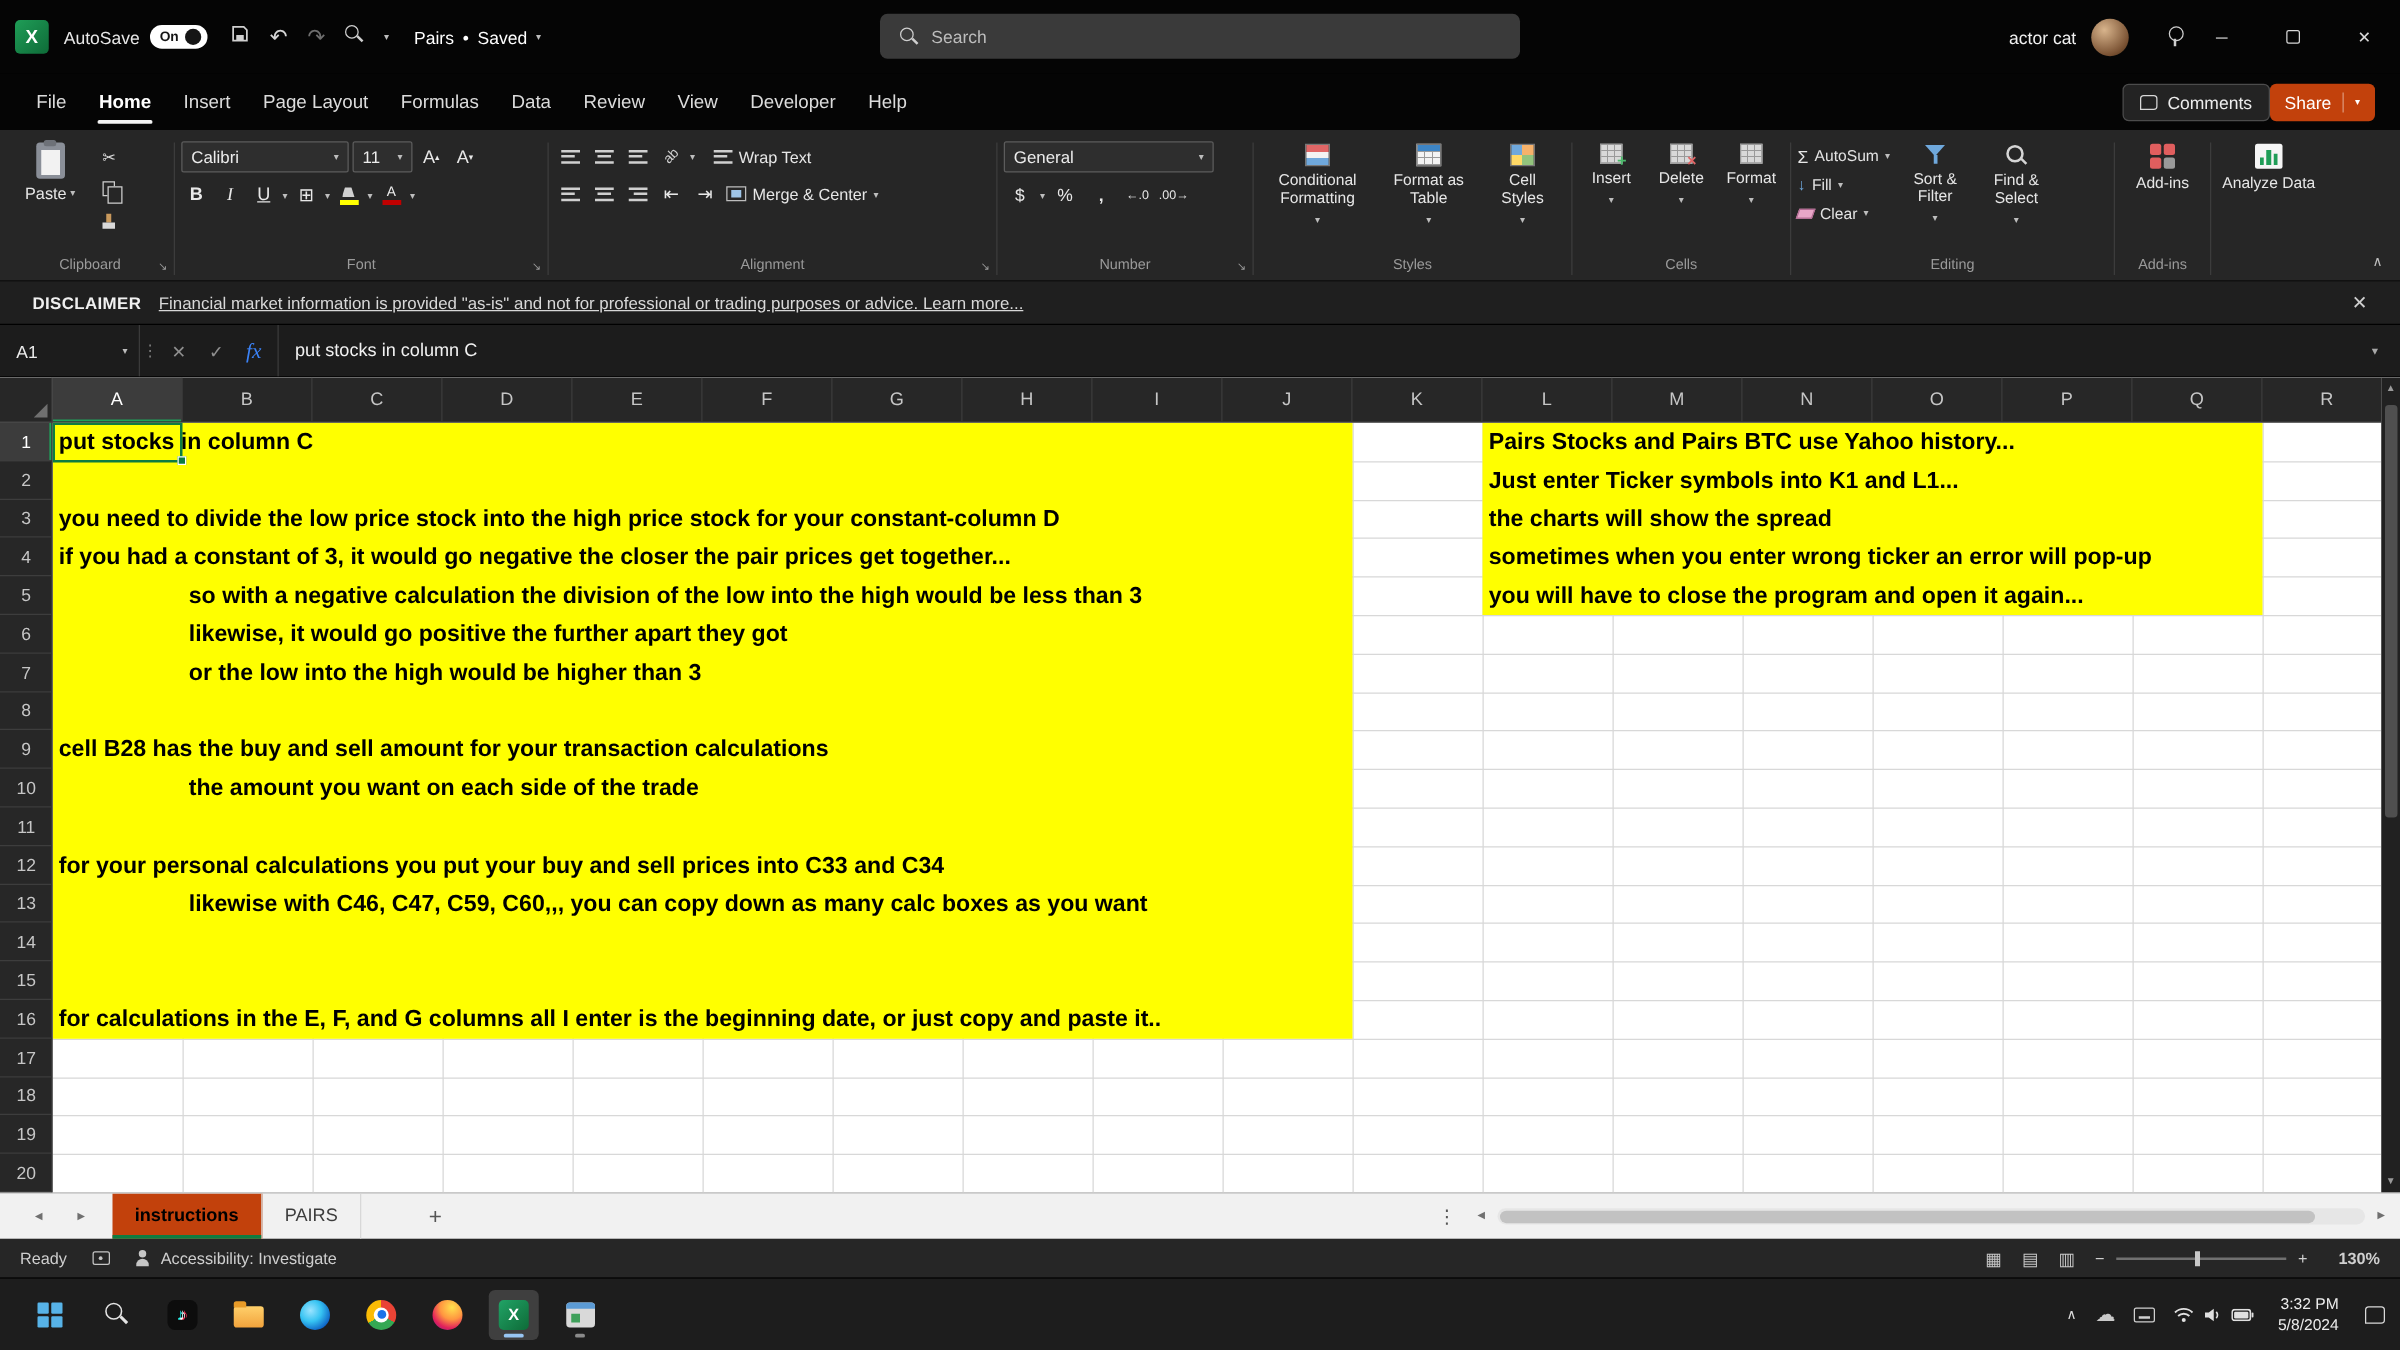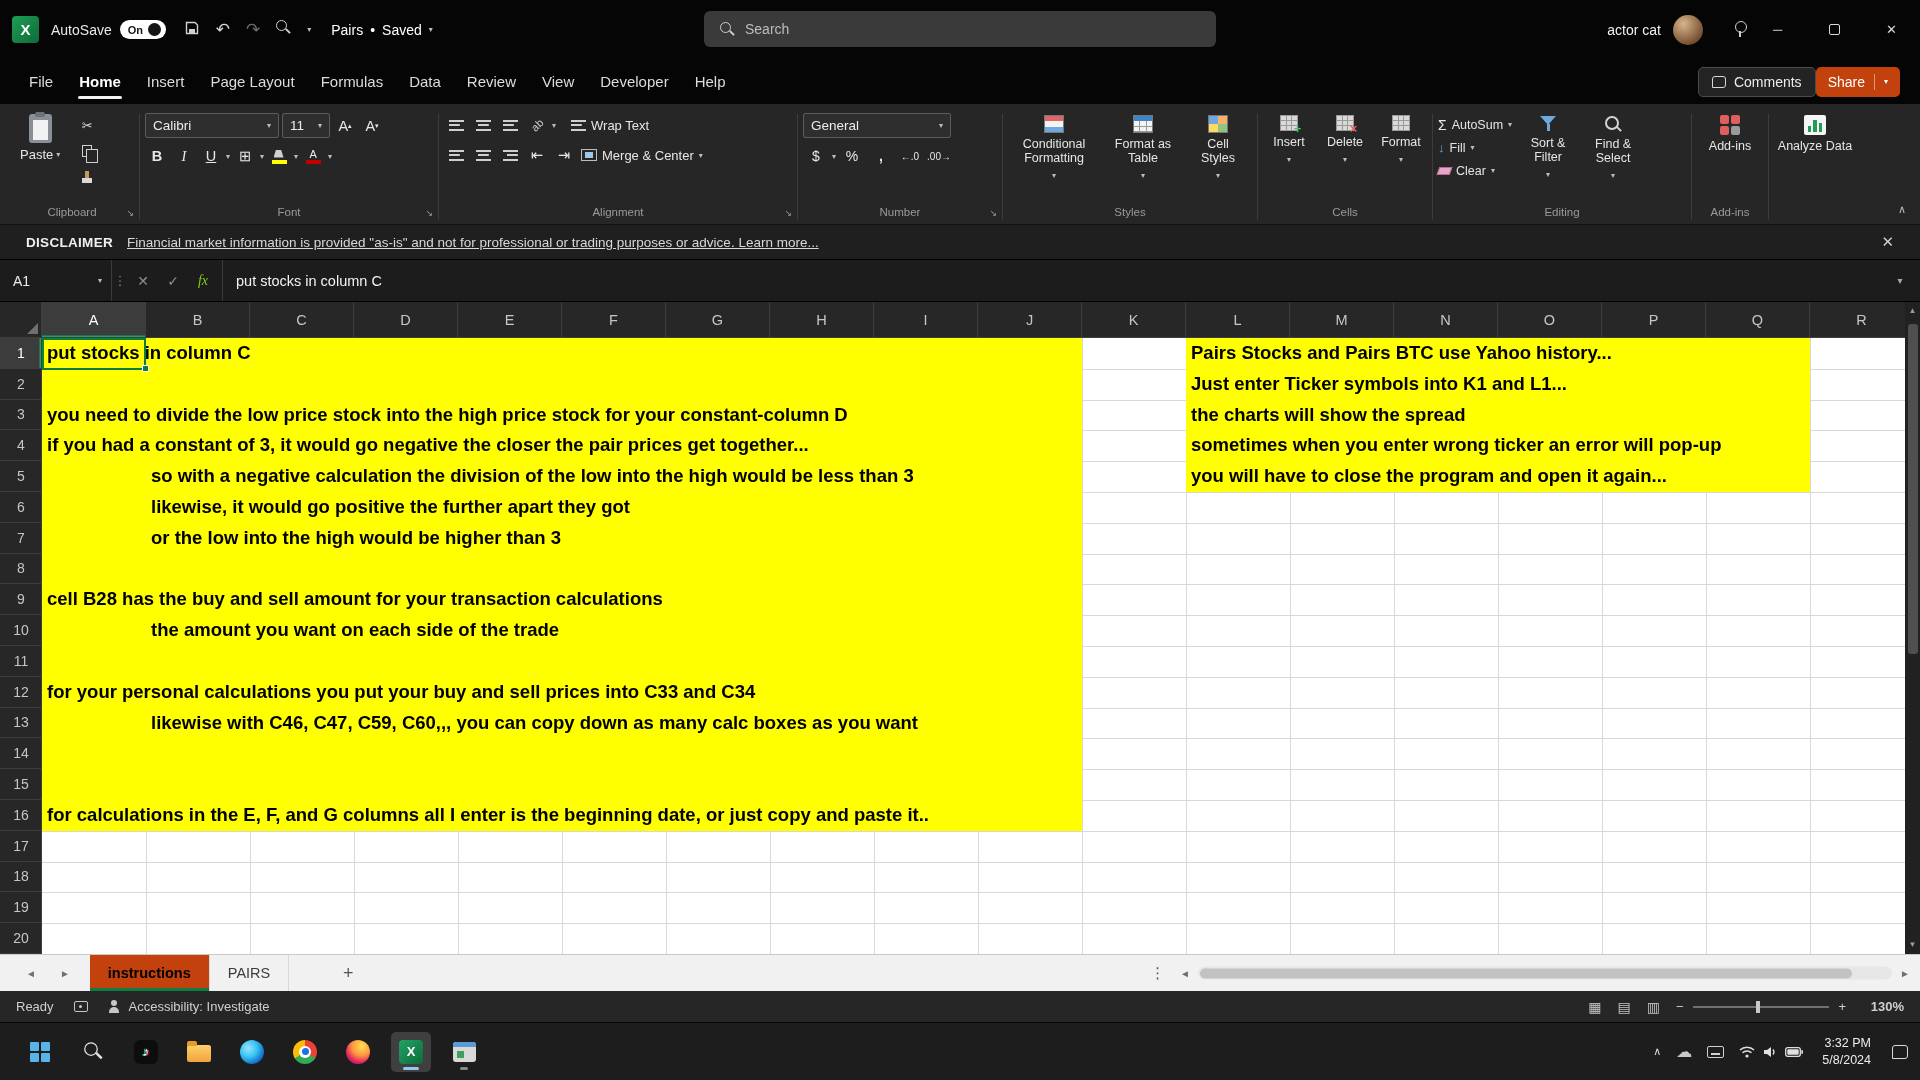--- a/index.html
+++ b/index.html
@@ -112,21 +112,21 @@
 .disc-label{font-weight:700;color:#f0f0f0;letter-spacing:.3px}
 .disc-text{color:#d8d8d8;text-decoration:underline}
 .disc-close{margin-left:auto;color:#cfcfcf;font-size:15px}
 
 
 .formulabar{height:42px;background:#1c1c1c;display:flex;align-items:center;border-bottom:1px solid #000;flex:none}
 .namebox{width:112px;height:100%;display:flex;align-items:center;justify-content:space-between;padding:0 9px 0 13px;color:#ececec;font-size:14px;border-right:1px solid #3a3a3a}
 .nb-grip{width:16px;text-align:center;color:#7a7a7a;font-size:13px}
 .fx-area{display:flex;align-items:center;height:100%;border-right:1px solid #3a3a3a;padding-right:4px}
 .fx-btn{width:30px;text-align:center;color:#8f8f8f;font-size:14px}
-.fx-btn.fx{font-style:italic;font-family:"Liberation Serif",serif;color:#84cc16;font-size:14px}
+.fx-btn.fx{font-style:italic;font-family:"Liberation Serif",serif;color:#3b82f6;font-size:17px}
 .formula-text{flex:1;padding-left:13px;color:#f2f2f2;font-size:14.5px}
 .fb-chev{width:40px;text-align:center;color:#a8a8a8;font-size:10px}
 
 
 .grid-wrap{height:652px;position:relative;background:#fff;flex:none;overflow:hidden}
 .corner{position:absolute;left:0;top:0;width:42px;height:36px;background:#272727;border-right:1px solid #3d3d3d;border-bottom:1px solid #3d3d3d;z-index:5}
 .corner::after{content:"";position:absolute;right:3px;bottom:3px;border-left:11px solid transparent;border-bottom:11px solid #707070}
 .col-headers{position:absolute;left:42px;top:0;right:15px;height:36px;background:#272727;overflow:hidden;border-bottom:1px solid #3d3d3d;z-index:4}
 .col-h{position:absolute;top:0;height:36px;display:flex;align-items:center;justify-content:center;color:#c6c6c6;font-size:14.5px;border-right:1px solid #3d3d3d}
 .col-h.sel{background:#3c3c3c;color:#fff;box-shadow:inset 0 -2.5px 0 #1fa05b}
@@ -378,21 +378,21 @@
               <span class="chev">▾</span>
             </span>
         </div>
       </div>
       <div class="rg-label"><span>Alignment</span><span class="launcher">↘</span></div>
     </div>
     <i class="rsep"></i>
 
     <div class="rgroup" style="width:198px">
       <div class="rg-content col">
-        <div class="combo" style="width:148px">
+        <div class="combo" style="width:168px">
             <span>General</span>
             <span class="chev">▾</span>
           </div>
         <div class="row">
           <span class="numbtn">$</span>
             <span class="chev">▾</span>
           <span class="numbtn">%</span>
           <span class="numbtn" style="font-weight:700">,</span>
           <span class="numbtn small">←.0</span>
           <span class="numbtn small">.00→</span>

